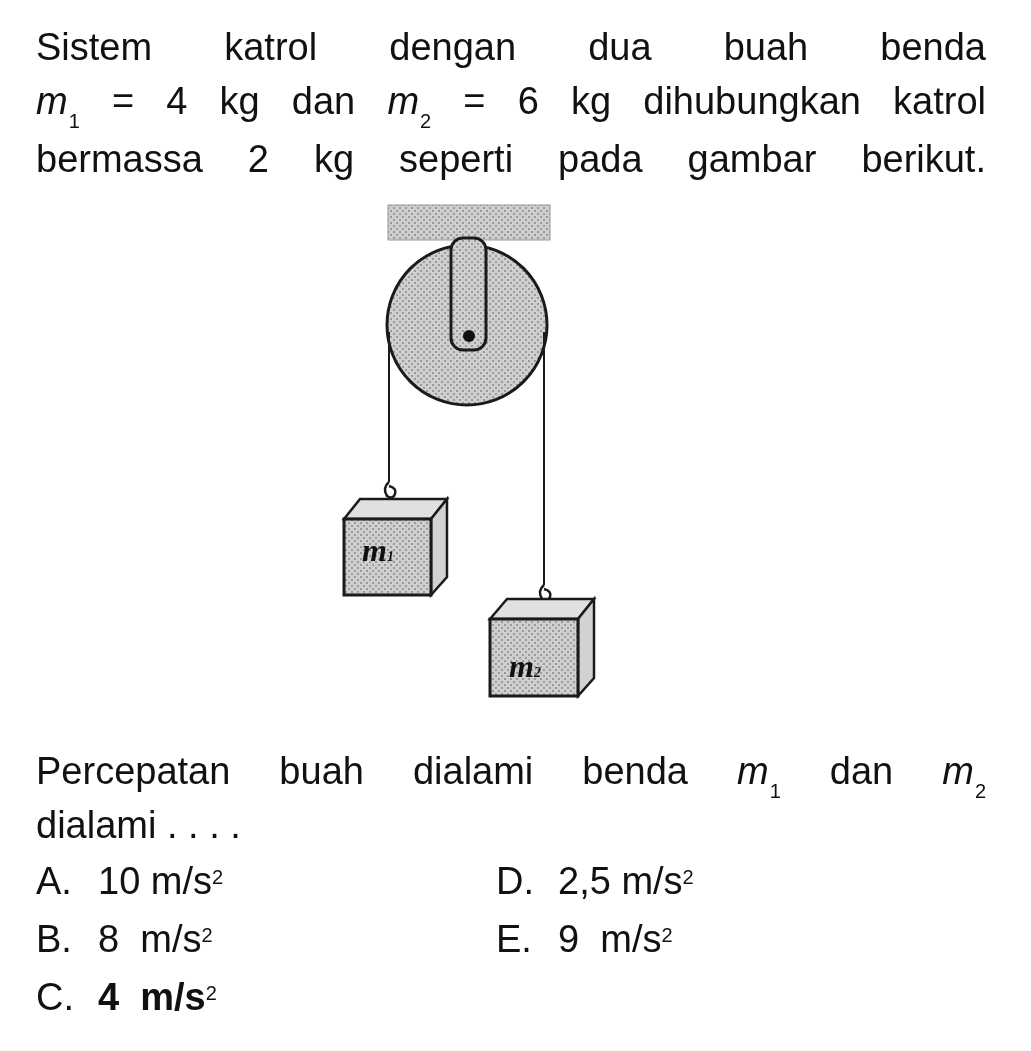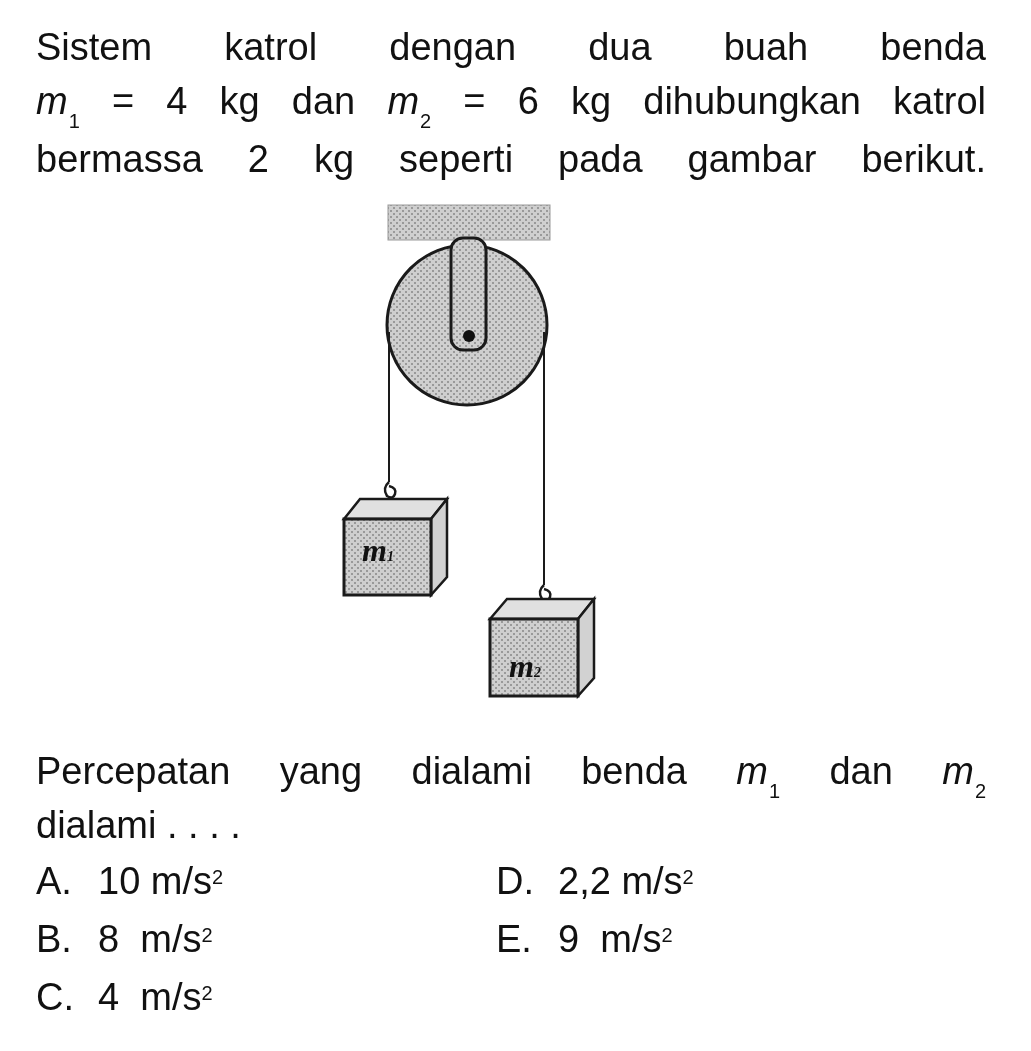--- a/index.html
+++ b/index.html
@@ -64,34 +64,34 @@
 </svg>
 
 <div style="position:absolute;left:362px;top:532px;font-size:32px;font-style:italic;font-weight:bold;font-family:'Liberation Serif',serif;">
   <span>m</span><span style="font-size:14px;">1</span>
 </div>
 <div style="position:absolute;left:509px;top:648px;font-size:32px;font-style:italic;font-weight:bold;font-family:'Liberation Serif',serif;">
   <span>m</span><span style="font-size:14px;">2</span>
 </div>
 
 <div class="txt justify" style="top:746px;">
-  <span>Percepatan yang dialami benda</span>
+  <span>Percepatan buah dialami benda</span>
   <span class="m"><span>m</span><span class="sub">1</span></span>
   <span>dan</span>
   <span class="m"><span>m</span><span class="sub">2</span></span>
 </div>
 <div class="txt" style="top:800px;">dialami . . . .</div>
 
 <div class="opt" style="left:36px;top:856px;">
   <span class="letter">A.</span><span style="white-space:pre;margin-top:16px;">10 m/s</span><sup>2</sup>
 </div>
 <div class="opt" style="left:36px;top:914px;">
   <span class="letter">B.</span><span style="white-space:pre;">8  m/s</span><sup>2</sup>
 </div>
 <div class="opt" style="left:36px;top:972px;">
-  <span class="letter">C.</span><span style="white-space:pre;">4  m/s</span><sup>2</sup>
+  <span class="letter">C.</span><span style="white-space:pre;font-weight:bold;">4  m/s</span><sup>2</sup>
 </div>
 <div class="opt" style="left:496px;top:856px;">
-  <span class="letter">D.</span><span style="white-space:pre;">2,2 m/s</span><sup>2</sup>
+  <span class="letter">D.</span><span style="white-space:pre;">2,5 m/s</span><sup>2</sup>
 </div>
 <div class="opt" style="left:496px;top:914px;">
   <span class="letter">E.</span><span style="white-space:pre;">9  m/s</span><sup>2</sup>
 </div>
 
 </body></html>

